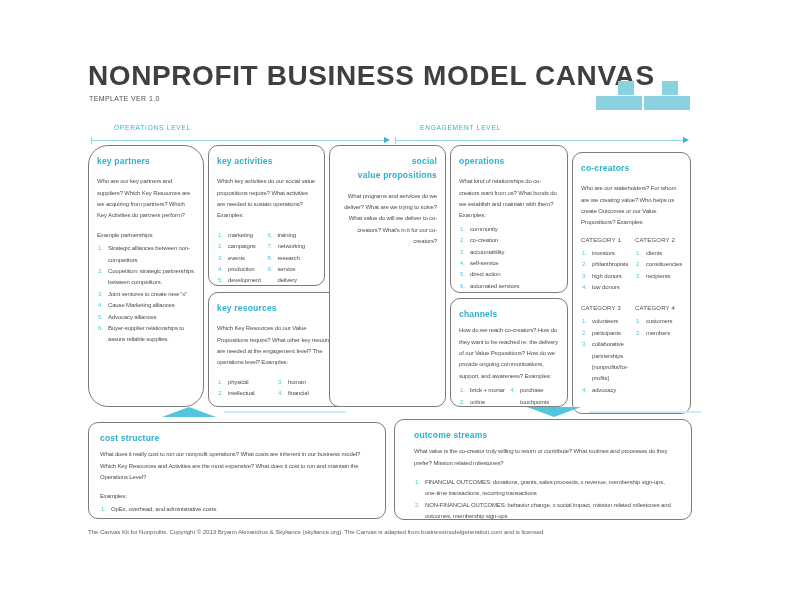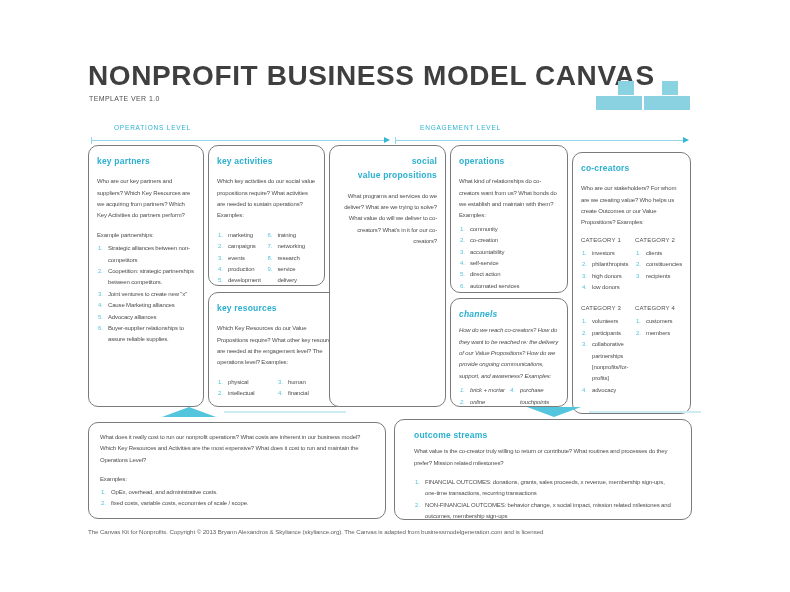--- a/index.html
+++ b/index.html
@@ -65,21 +65,21 @@
   <div class="level-label" style="left:114px; top:124px;">OPERATIONS LEVEL</div>
   <div class="level-tick" style="left:91px; top:137px;"></div>
   <div class="level-line" style="left:91px; top:140px; width:293px;"></div>
   <div class="level-head" style="left:384px; top:137px;"></div>
 
   <div class="level-label" style="left:420px; top:124px;">ENGAGEMENT LEVEL</div>
   <div class="level-tick" style="left:395px; top:137px;"></div>
   <div class="level-line" style="left:395px; top:140px; width:288px;"></div>
   <div class="level-head" style="left:683px; top:137px;"></div>
 
-  <div class="box" style="left:88px; top:145px; width:116px; height:262px;">
+  <div class="box" style="left:88px; top:145px; width:116px; height:262px;border-radius:20px;">
     <div class="box-title">key partners</div>
     <p class="box-text">Who are our key partners and suppliers? Which Key Resources are we acquiring from partners? Which Key Activities do partners perform?</p>
     <p class="box-text" style="margin-bottom:2px;">Example partnerships:</p>
     <ol class="num-list">
       <li>Strategic alliances between non-competitors</li>
       <li>Coopetition: strategic partnerships between competitors.</li>
       <li>Joint ventures to create new "x"</li>
       <li>Cause Marketing alliances</li>
       <li>Advocacy alliances</li>
       <li>Buyer-supplier relationships to assure reliable supplies.</li>
@@ -133,21 +133,21 @@
     <ol class="num-list">
       <li>community</li>
       <li>co-creation</li>
       <li>accountability</li>
       <li>self-service</li>
       <li>direct action</li>
       <li>automated services</li>
     </ol>
   </div>
 
-  <div class="box" style="left:450px; top:298px; width:118px; height:109px;font-style:italic;">
+  <div class="box" style="left:450px; top:298px; width:118px; height:109px;">
     <div class="box-title" style="margin-bottom:5px;">channels</div>
     <p class="box-text" style="margin-bottom:3px;">How do we reach co-creators? How do they want to be reached re: the delivery of our Value Propositions? How do we provide ongoing communications, support, and awareness? Examples:</p>
     <div class="cols">
       <ol class="num-list col">
         <li>brick + mortar</li>
         <li>online</li>
 
       </ol>
       <ol class="num-list col" style="counter-reset: li 3;">
         <li>purchase touchpoints</li>
@@ -194,20 +194,21 @@
       </div>
     </div>
   </div>
 
   <div class="tri-up" style="left:162px; top:407px;"></div>
   <div class="mid-line" style="left:224px; top:411px; width:122px;"></div>
   <div class="tri-down" style="left:527px; top:407px;"></div>
   <div class="mid-line" style="left:589px; top:411px; width:112px;"></div>
 
   <div class="box" style="left:88px; top:422px; width:298px; height:97px; padding:9px 11px;">
+    <div class="box-title" style="margin-bottom:5px;">cost structure</div>
     <p class="box-text">What does it really cost to run our nonprofit operations? What costs are inherent in our business model? Which Key Resources and Activities are the most expensive? What does it cost to run and maintain the Operations Level?</p>
     <p class="box-text" style="margin-bottom:1px;">Examples:</p>
     <ol class="num-list">
       <li>OpEx, overhead, and administrative costs.</li>
       <li>fixed costs, variable costs, economies of scale / scope.</li>
     </ol>
   </div>
 
   <div class="box" style="left:394px; top:419px; width:298px; height:101px; padding:9px 19px;">
     <div class="box-title" style="margin-bottom:5px;">outcome streams</div>

